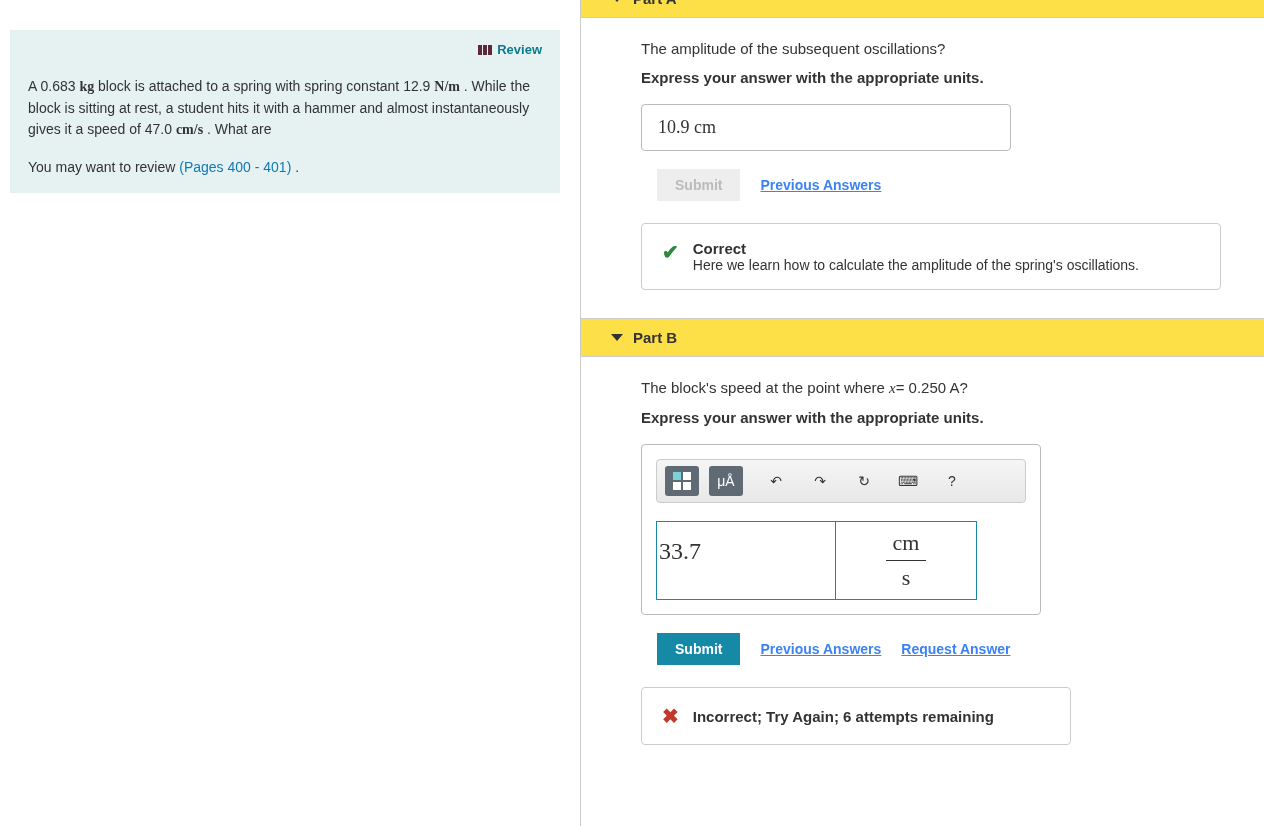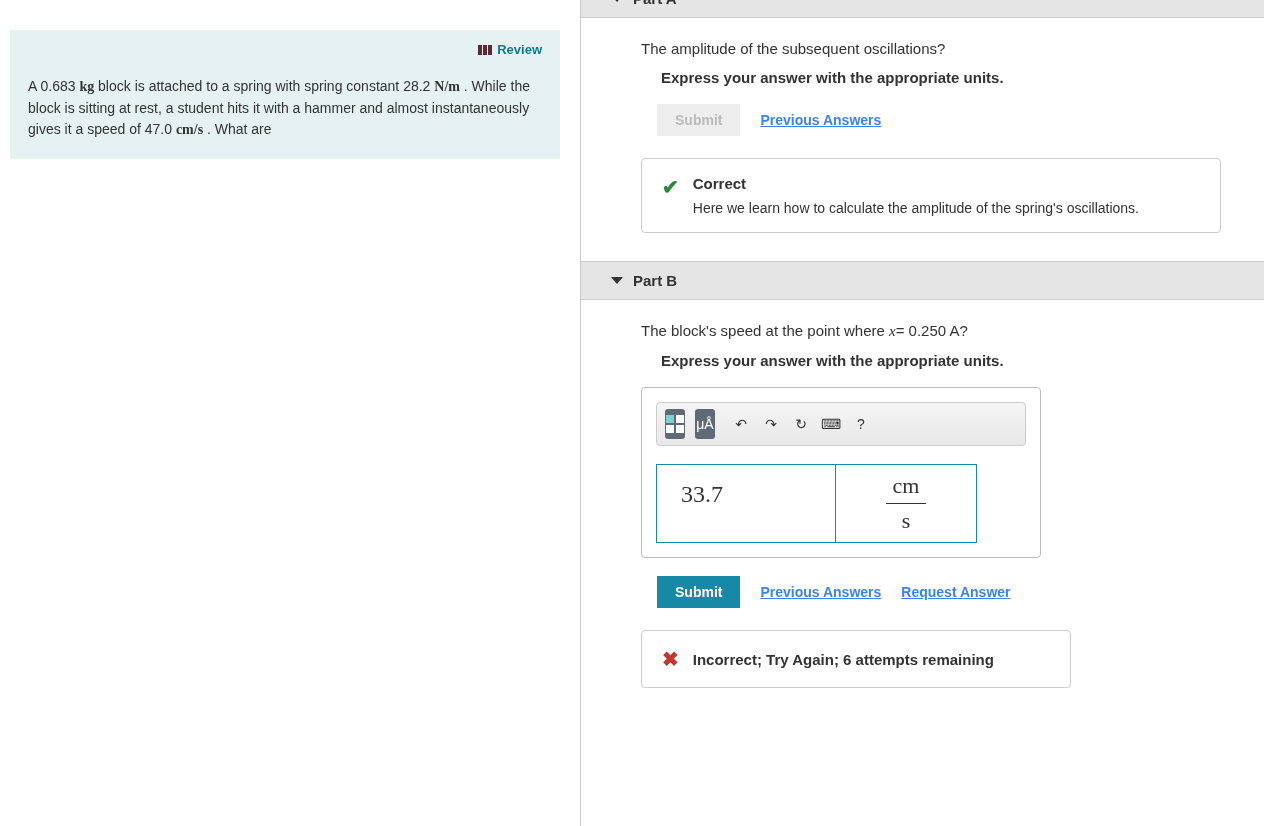--- a/index.html
+++ b/index.html
@@ -71,21 +71,21 @@
 }
 .part-header {
   border-top: 1px solid #ccc;
   border-bottom: 1px solid #ccc;
   padding: 10px 4px 10px 30px;
   font-weight: bold;
   font-size: 15px;
   display: flex;
   align-items: center;
   gap: 10px;
-  background: #e5e5e5;
+  background: #fde047;
 }
 .part-header.top {
   border-top: none;
   padding-top: 0;
   margin-top: -10px;
 }
 .dropdown-icon {
   display: inline-block;
   width: 0;
   height: 0;
@@ -97,21 +97,20 @@
   padding: 22px 30px 28px 60px;
 }
 .question-line {
   margin-bottom: 12px;
   font-size: 15px;
 }
 .instruction {
   font-weight: bold;
   margin-bottom: 18px;
   font-size: 15px;
-  margin-left: 20px;
 }
 .answer-display {
   border: 1px solid #bbb;
   border-radius: 4px;
   padding: 12px 16px;
   width: 370px;
   font-family: "Times New Roman", serif;
   font-size: 18px;
   margin-bottom: 18px;
 }
@@ -150,21 +149,21 @@
   border-radius: 4px;
   padding: 16px 20px;
   display: flex;
   gap: 14px;
   width: 580px;
 }
 .feedback-box.small { width: 430px; flex-direction: row; align-items: center; }
 .check-icon { color: #2a8a3a; font-size: 20px; font-weight: bold; flex-shrink: 0; }
 .x-icon { color: #c0392b; font-size: 20px; font-weight: bold; flex-shrink: 0; }
 .feedback-content { flex: 1; }
-.feedback-title { font-weight: bold; margin-bottom: 8px; font-size: 15px; }
+.feedback-title { font-weight: bold; margin-bottom: 0; font-size: 15px; }
 .feedback-text { font-size: 14px; color: #333; }
 .answer-editor {
   border: 1px solid #bbb;
   border-radius: 4px;
   width: 400px;
   padding: 14px;
   margin-bottom: 18px;
 }
 .toolbar {
   background: linear-gradient(#f5f5f5, #e8e8e8);
@@ -173,21 +172,21 @@
   padding: 6px 8px;
   display: flex;
   align-items: center;
   gap: 10px;
   margin-bottom: 18px;
 }
 .tool-btn {
   display: inline-flex;
   align-items: center;
   justify-content: center;
-  width: 20px;
+  width: 34px;
   height: 30px;
   background: #606a74;
   color: #fff;
   border-radius: 3px;
   font-size: 14px;
   cursor: pointer;
 }
 .tool-btn.light {
   background: transparent;
   color: #333;
@@ -204,21 +203,21 @@
 .templates-icon span { background: #fff; }
 .templates-icon span:first-child { background: #7cd0d8; }
 .input-row {
   display: flex;
   align-items: stretch;
   gap: 0;
 }
 .value-input {
   border: 1px solid #1589a6;
   width: 180px;
-  padding: 16px 24px;
+  padding: 16px 2px;
   font-family: "Times New Roman", serif;
   font-size: 24px;
   color: #333;
 }
 .unit-box {
   border: 1px solid #1589a6;
   border-left: none;
   padding: 8px 50px;
   display: flex;
   flex-direction: column;
@@ -244,36 +243,40 @@
     <div class="problem-box">
       <div class="review-link">
         <span class="review-icon">
             <span></span>
             <span></span>
             <span></span>
           </span>
         <span>Review</span>
       </div>
       <div class="problem-text">
-        <span>A 0.683 </span><span class="bold-math">kg</span><span> block is attached to a spring with spring constant 28.2 </span><span class="bold-math">N/m</span><span> . While the block is sitting at rest, a student hits it with a hammer and almost instantaneously gives it a speed of 47.0 </span><span class="bold-math">cm/s</span><span> . What are</span>
+        <span>A 0.683 </span><span class="bold-math">kg</span><span> block is attached to a spring with spring constant 12.9 </span><span class="bold-math">N/m</span><span> . While the block is sitting at rest, a student hits it with a hammer and almost instantaneously gives it a speed of 47.0 </span><span class="bold-math">cm/s</span><span> . What are</span>
+      </div>
+      <div class="hint-line">
+        <span>You may want to review </span><a>(Pages 400 - 401)</a><span> .</span>
       </div>
     </div>
   </div>
 
   <div class="divider"></div>
 
   <div class="right-panel">
 
     <div class="part-header top">
       <span class="dropdown-icon"></span>
       <span>Part A</span>
     </div>
     <div class="part-body">
       <div class="question-line">The amplitude of the subsequent oscillations?</div>
       <div class="instruction">Express your answer with the appropriate units.</div>
+      <div class="answer-display">10.9 cm</div>
       <div class="actions">
         <button class="btn btn-submit-disabled">Submit</button>
         <span class="link-action">Previous Answers</span>
       </div>
       <div class="feedback-box">
         <span class="check-icon">✔</span>
         <div class="feedback-content">
           <div class="feedback-title">Correct</div>
           <div class="feedback-text">Here we learn how to calculate the amplitude of the spring's oscillations.</div>
         </div>

